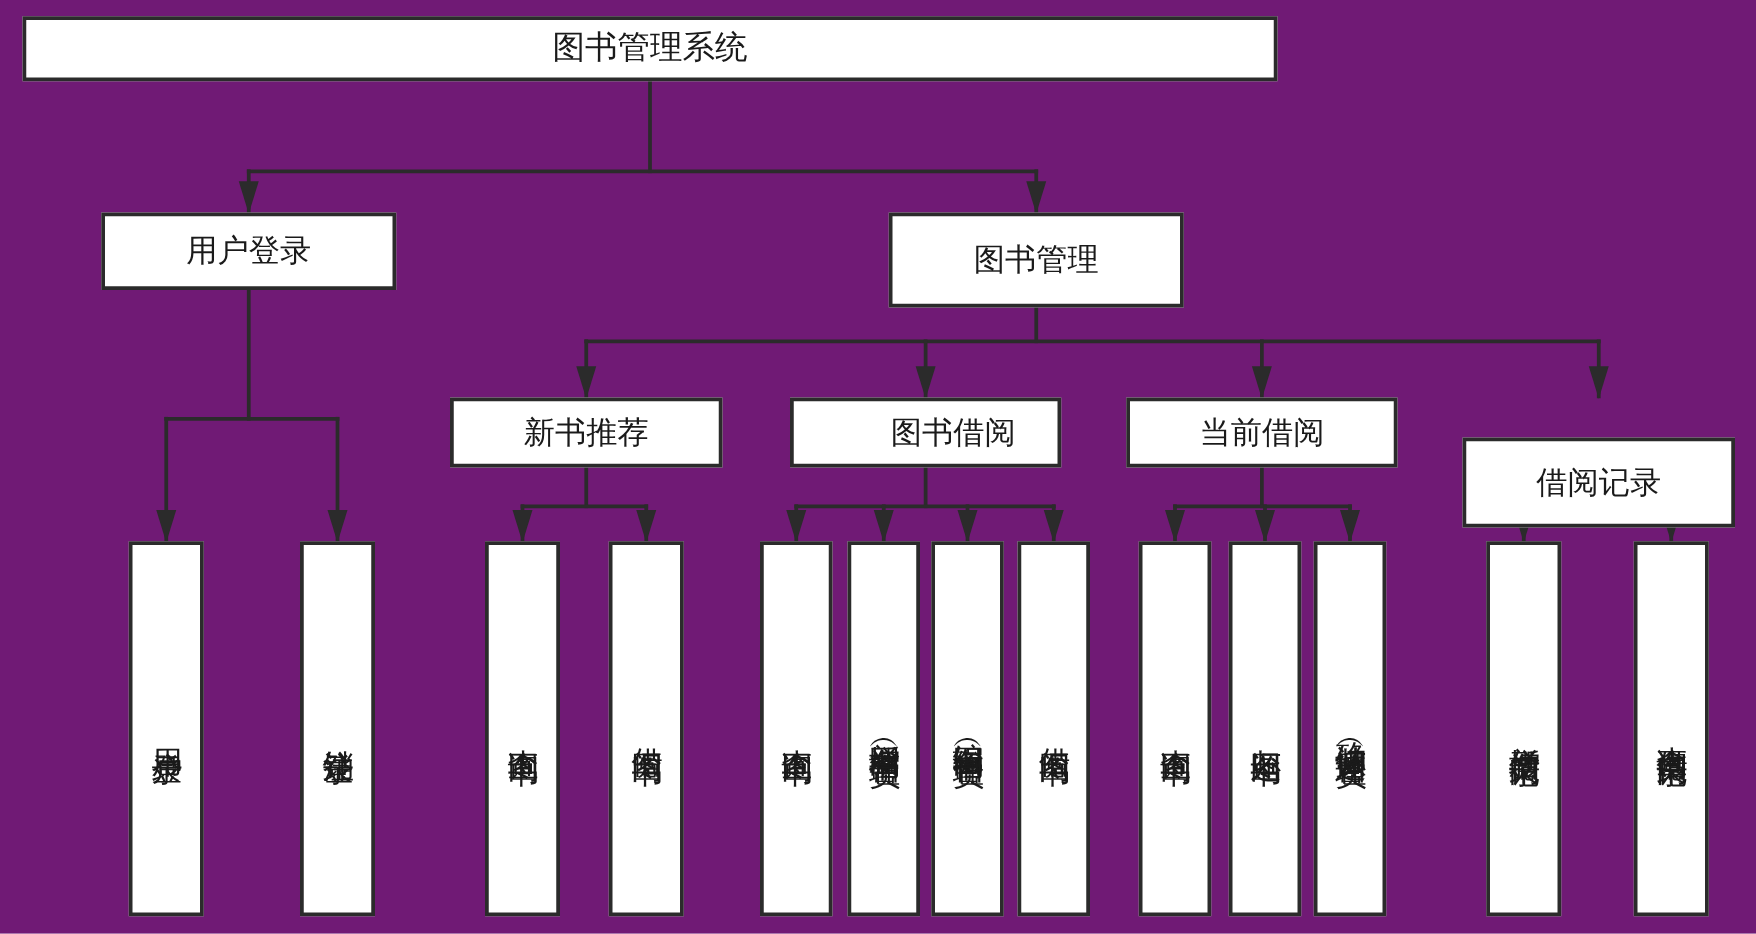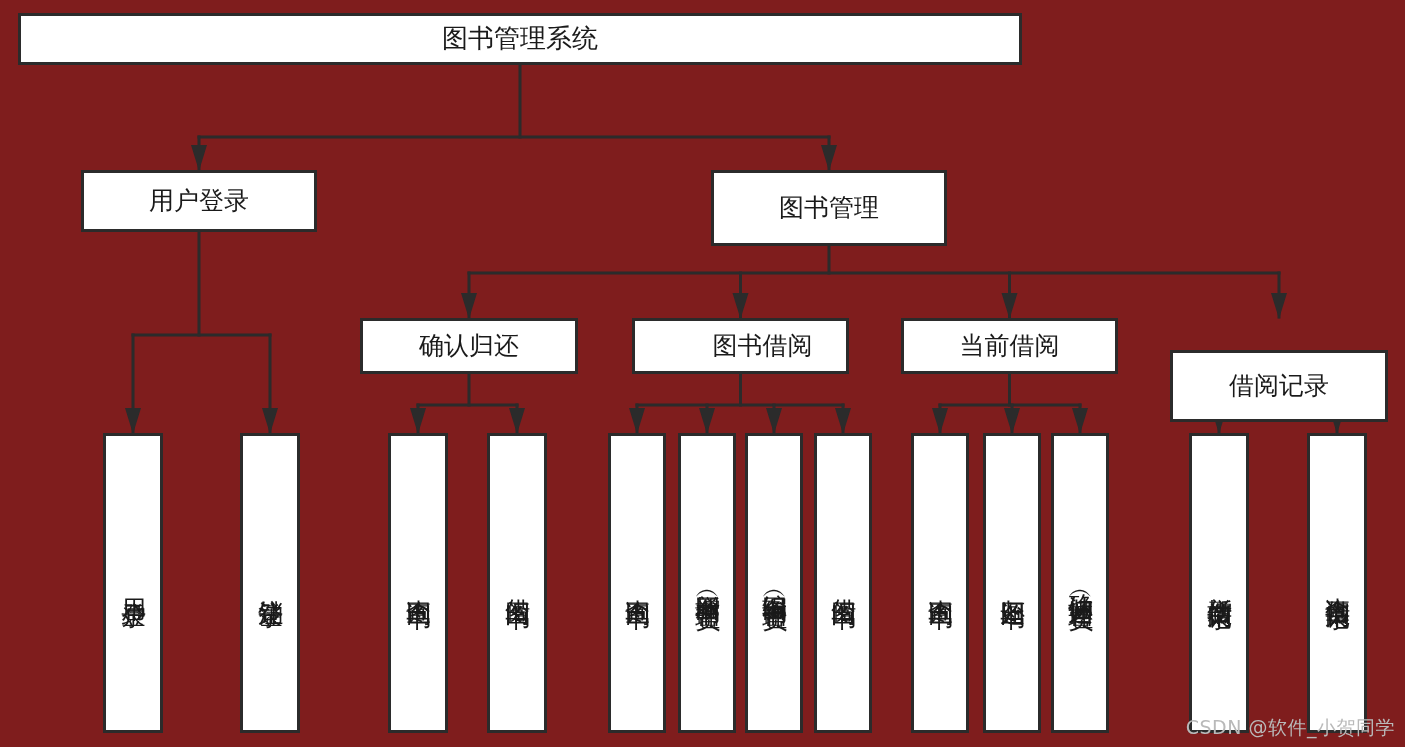--- a/index.html
+++ b/index.html
@@ -8,21 +8,21 @@
     padding: 0;
     background: #ffffff;
   }
   body {
     font-family: "DejaVu Sans", "Liberation Sans", sans-serif;
   }
   #canvas {
     position: relative;
     width: 1405px;
     height: 747px;
-    background: #7f1d1d;
+    background: #701a75;
     overflow: hidden;
   }
   #wires {
     position: absolute;
     left: 0;
     top: 0;
     width: 1405px;
     height: 747px;
     pointer-events: none;
   }
@@ -137,21 +137,21 @@
       <div class="node h root" style="left: 18px; top: 13px; width: 1004px; height: 52px; border-color: rgb(43, 43, 43); background: rgb(255, 255, 255); color: rgb(26, 26, 26);">
         <span class="label">图书管理系统</span>
       </div>
       <div class="node h" style="left: 81px; top: 170px; width: 236px; height: 62px; border-color: rgb(43, 43, 43); background: rgb(255, 255, 255); color: rgb(26, 26, 26);">
         <span class="label">用户登录</span>
       </div>
       <div class="node h" style="left: 711px; top: 170px; width: 236px; height: 76px; border-color: rgb(43, 43, 43); background: rgb(255, 255, 255); color: rgb(26, 26, 26);">
         <span class="label">图书管理</span>
       </div>
       <div class="node h" style="left: 360px; top: 318px; width: 218px; height: 56px; border-color: rgb(43, 43, 43); background: rgb(255, 255, 255); color: rgb(26, 26, 26);">
-        <span class="label">确认归还</span>
+        <span class="label">新书推荐</span>
       </div>
       <div class="node h" style="left: 632px; top: 318px; width: 217px; height: 56px; border-color: rgb(43, 43, 43); background: rgb(255, 255, 255); color: rgb(26, 26, 26); padding-left: 44px;">
         <span class="label">图书借阅</span>
       </div>
       <div class="node h" style="left: 901px; top: 318px; width: 217px; height: 56px; border-color: rgb(43, 43, 43); background: rgb(255, 255, 255); color: rgb(26, 26, 26);">
         <span class="label">当前借阅</span>
       </div>
       <div class="node h" style="left: 1170px; top: 318px; width: 218px; height: 72px; border-color: rgb(43, 43, 43); background: rgb(255, 255, 255); color: rgb(26, 26, 26); margin-top: 32px;">
         <span class="label">借阅记录</span>
       </div>
@@ -189,14 +189,13 @@
         <span class="label">确认归还（管理员）</span>
       </div>
       <div class="node v" style="left: 1189px; top: 433px; width: 60px; height: 300px; border-color: rgb(43, 43, 43); background: rgb(255, 255, 255); color: rgb(26, 26, 26);">
         <span class="label">新增借阅记录</span>
       </div>
       <div class="node v" style="left: 1307px; top: 433px; width: 60px; height: 300px; border-color: rgb(43, 43, 43); background: rgb(255, 255, 255); color: rgb(26, 26, 26);">
         <span class="label">查询借阅记录</span>
       </div>
     </div>
 
-  <div class="watermark">CSDN @软件_小贺同学</div>
 </div>
 
 </body></html>

